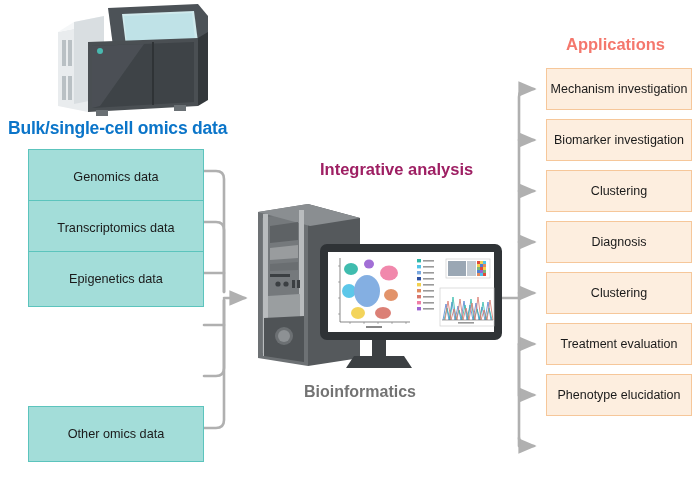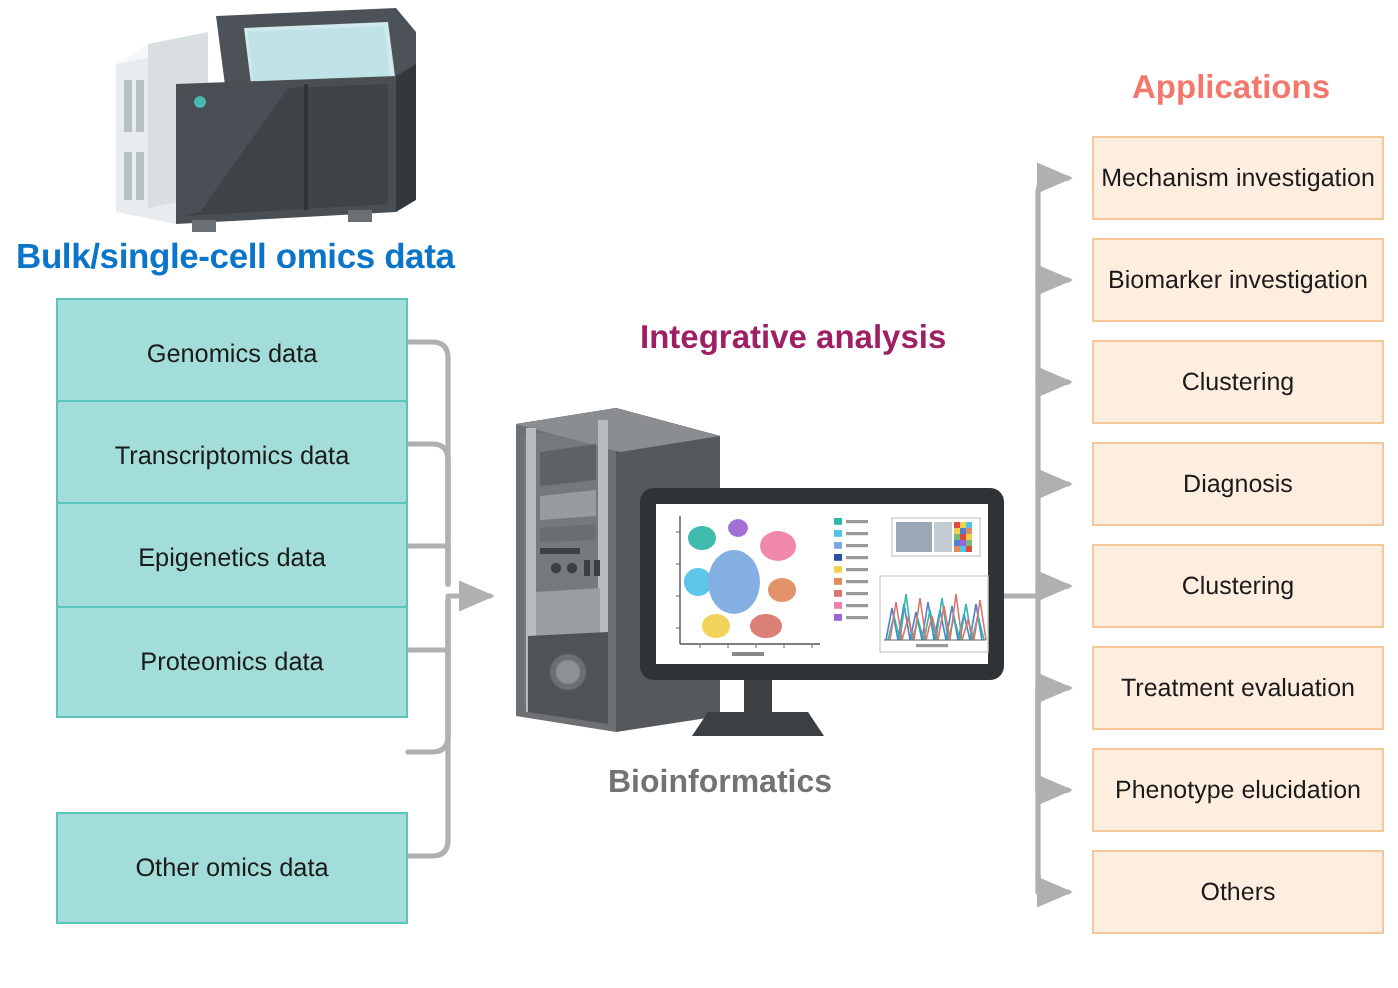--- a/index.html
+++ b/index.html
@@ -306,23 +306,20 @@
 
   <div class="box omics-box" style="top:149px">
     <span>Genomics data</span>
   </div>
   <div class="box omics-box" style="top:200px">
     <span>Transcriptomics data</span>
   </div>
   <div class="box omics-box" style="top:251px">
     <span>Epigenetics data</span>
   </div>
-  <div class="box omics-box" style="top:303px">
-    <span>Proteomics data</span>
-  </div>
   <div class="box omics-box" style="top:406px">
     <span>Other omics data</span>
   </div>
 
   <div class="box app-box" style="top:68px">
     <span>Mechanism investigation</span>
   </div>
   <div class="box app-box" style="top:119px">
     <span>Biomarker investigation</span>
   </div>
@@ -334,17 +331,14 @@
   </div>
   <div class="box app-box" style="top:272px">
     <span>Clustering</span>
   </div>
   <div class="box app-box" style="top:323px">
     <span>Treatment evaluation</span>
   </div>
   <div class="box app-box" style="top:374px">
     <span>Phenotype elucidation</span>
   </div>
-  <div class="box app-box" style="top:425px">
-    <span>Others</span>
-  </div>
 
 </div>
 
 </body></html>

